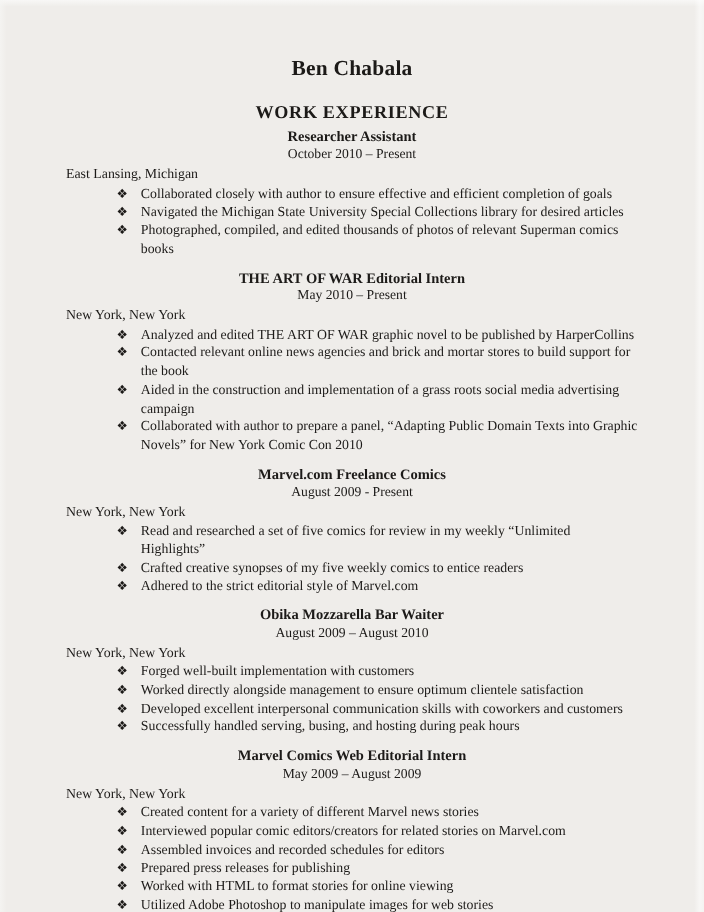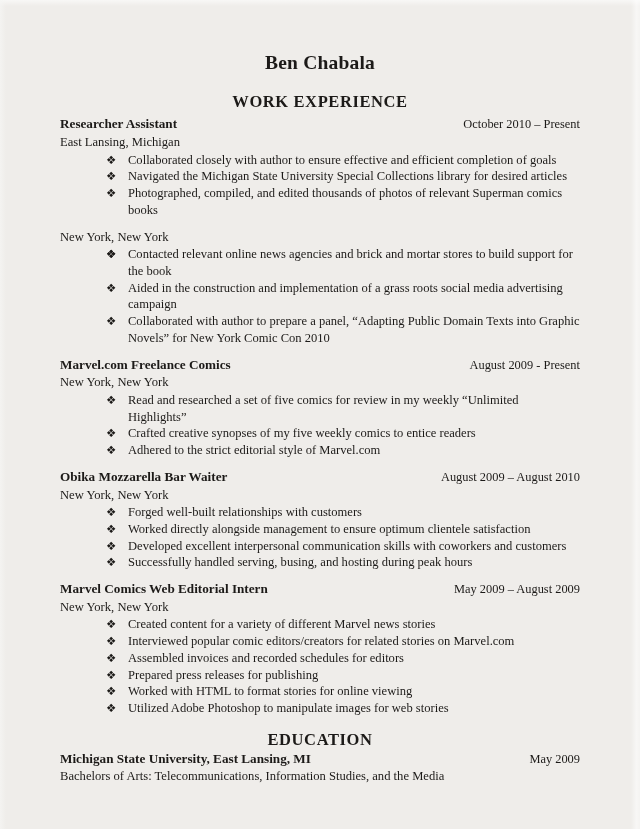--- a/index.html
+++ b/index.html
@@ -87,23 +87,24 @@
   
   .entry {
     margin-top: 10px;
   }
   .entry:first-of-type {
     margin-top: 2px;
   }
   .entry-head {
     display: flex;
     justify-content: space-between;
-    align-items: flex-end;
+    align-items: center;
     font-size: 13.2px;
     line-height: 1.28;
+    flex-direction: column;
   }
   .entry-title {
     font-weight: bold;
     white-space: nowrap;
   }
   .entry-date {
     font-weight: normal;
     font-size: 12.4px;
     white-space: nowrap;
     text-align: right;
@@ -159,23 +160,27 @@
           <span class="entry-date">October 2010 – Present</span>
         </div>
         <div class="entry-location">East Lansing, Michigan</div>
         <ul class="bullets">
           <li><span class="glyph">❖</span><span>Collaborated closely with author to ensure effective and efficient completion of goals</span></li>
           <li><span class="glyph">❖</span><span>Navigated the Michigan State University Special Collections library for desired articles</span></li>
           <li><span class="glyph">❖</span><span>Photographed, compiled, and edited thousands of photos of relevant Superman comics books</span></li>
         </ul>
       </div>
       <div class="entry">
-        <div class="entry-location">New York, New York</div>
-        <ul class="bullets">
-          <li><span class="glyph">❖</span></li>
+        <div class="entry-head">
+          <span class="entry-title">THE ART OF WAR Editorial Intern</span>
+          <span class="entry-date">May 2010 – Present</span>
+        </div>
+        <div class="entry-location">New York, New York</div>
+        <ul class="bullets">
+          <li><span class="glyph">❖</span><span>Analyzed and edited THE ART OF WAR graphic novel to be published by HarperCollins</span></li>
           <li><span class="glyph">❖</span><span>Contacted relevant online news agencies and brick and mortar stores to build support for the book</span></li>
           <li><span class="glyph">❖</span><span>Aided in the construction and implementation of a grass roots social media advertising campaign</span></li>
           <li><span class="glyph">❖</span><span>Collaborated with author to prepare a panel, “Adapting Public Domain Texts into Graphic Novels” for New York Comic Con 2010</span></li>
         </ul>
       </div>
       <div class="entry">
         <div class="entry-head">
           <span class="entry-title">Marvel.com Freelance Comics</span>
           <span class="entry-date">August 2009 - Present</span>
         </div>
@@ -186,21 +191,21 @@
           <li><span class="glyph">❖</span><span>Adhered to the strict editorial style of Marvel.com</span></li>
         </ul>
       </div>
       <div class="entry">
         <div class="entry-head">
           <span class="entry-title">Obika Mozzarella Bar Waiter</span>
           <span class="entry-date">August 2009 – August 2010</span>
         </div>
         <div class="entry-location">New York, New York</div>
         <ul class="bullets">
-          <li><span class="glyph">❖</span><span>Forged well-built relationships with customers</span></li>
+          <li><span class="glyph">❖</span><span>Forged well-built implementation with customers</span></li>
           <li><span class="glyph">❖</span><span>Worked directly alongside management to ensure optimum clientele satisfaction</span></li>
           <li><span class="glyph">❖</span><span>Developed excellent interpersonal communication skills with coworkers and customers</span></li>
           <li><span class="glyph">❖</span><span>Successfully handled serving, busing, and hosting during peak hours</span></li>
         </ul>
       </div>
       <div class="entry">
         <div class="entry-head">
           <span class="entry-title">Marvel Comics Web Editorial Intern</span>
           <span class="entry-date">May 2009 – August 2009</span>
         </div>

